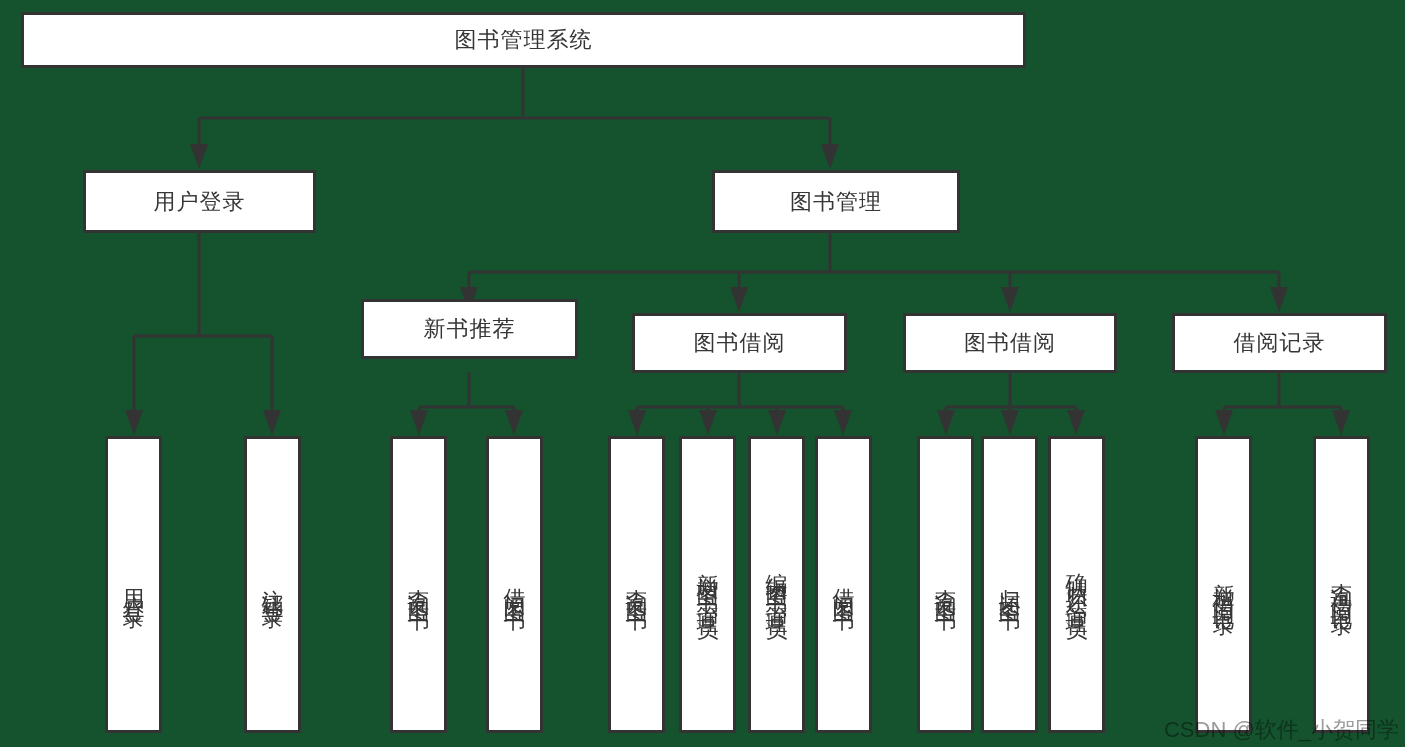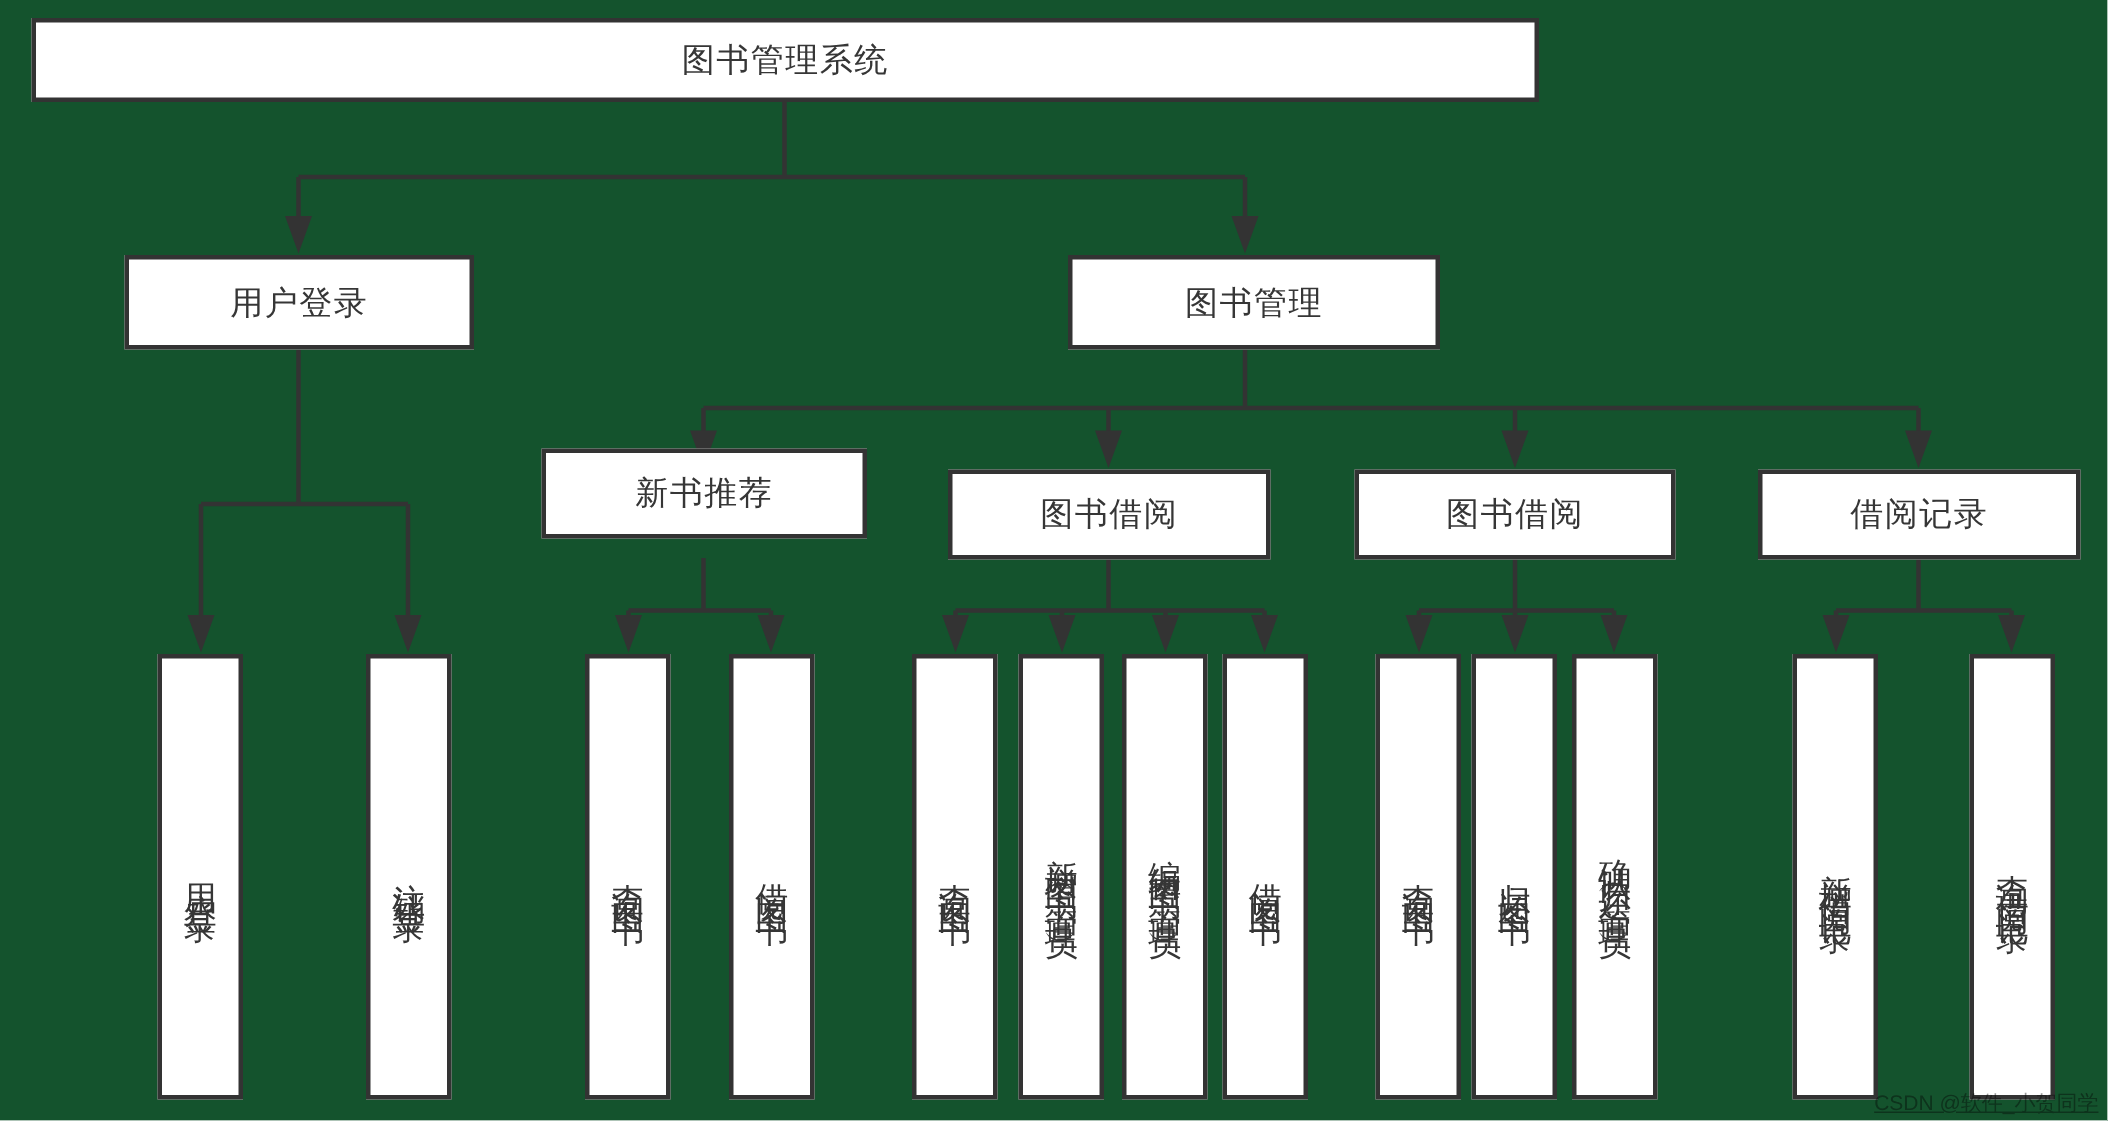--- a/index.html
+++ b/index.html
@@ -46,26 +46,25 @@
     text-orientation: mixed;
     font-size: 22px;
     letter-spacing: 0.3em;
     color: #363636;
     line-height: 1;
   }
   .watermark {
     position: absolute;
     right: 6px;
     bottom: 2px;
-    font-size: 14px;
+    font-size: 22px;
     color: #9b9b9b;
     mix-blend-mode: multiply;
     z-index: 10;
     white-space: nowrap;
-    text-decoration: underline;
   }
 </style>
 </head>
 <body>
 
 <div class="stage">
 
   <svg class="connectors" width="1405" height="747" viewBox="0 0 1405 747">
     <path fill="none" stroke="#333333" stroke-width="3" d="M523 67 V118 M199 118 H830 M199 118 V146 M830 118 V146
          M199 233 V336 M134 336 H272 M134 336 V412 M272 336 V412

